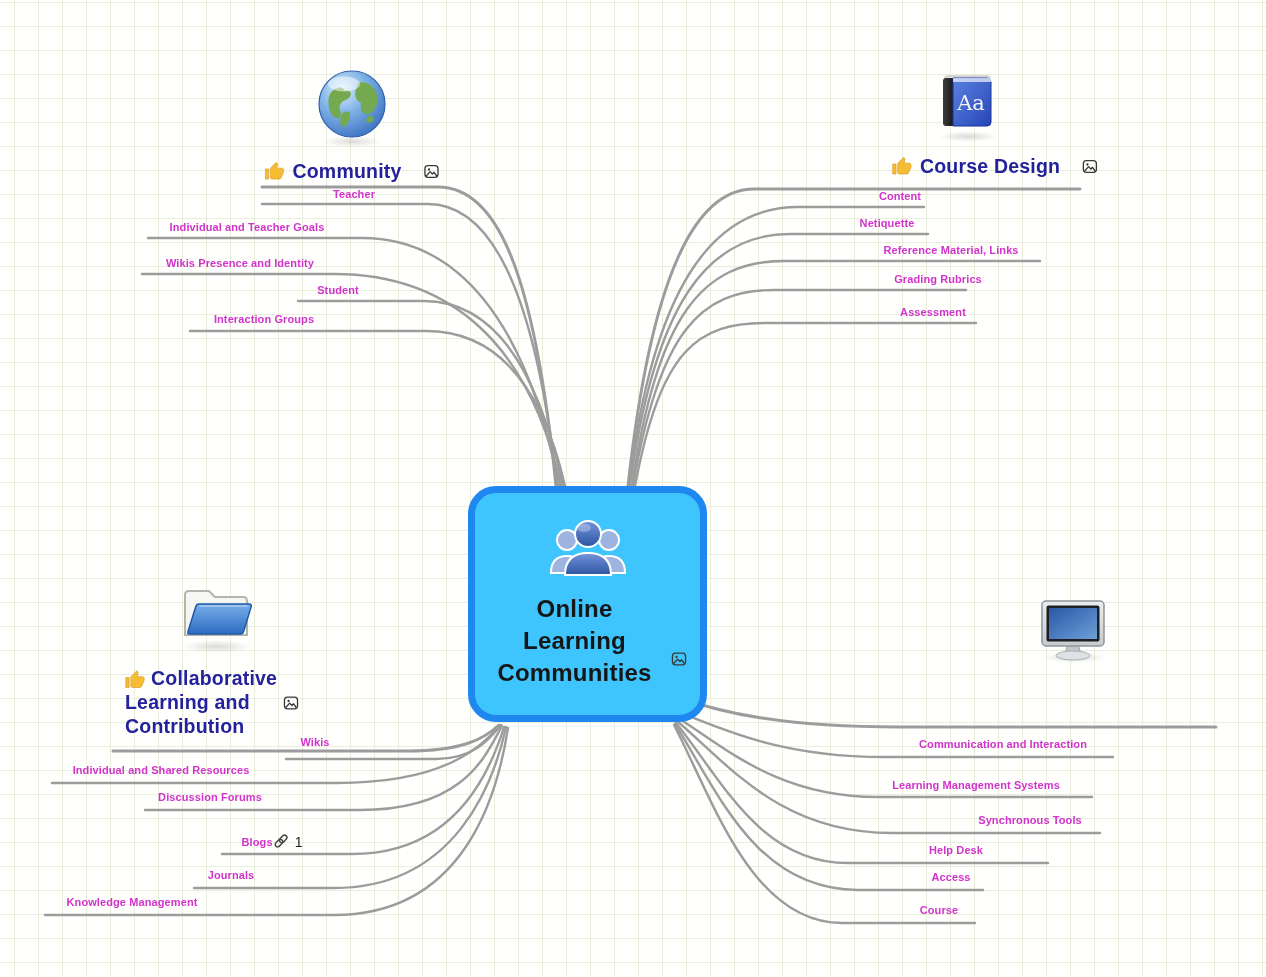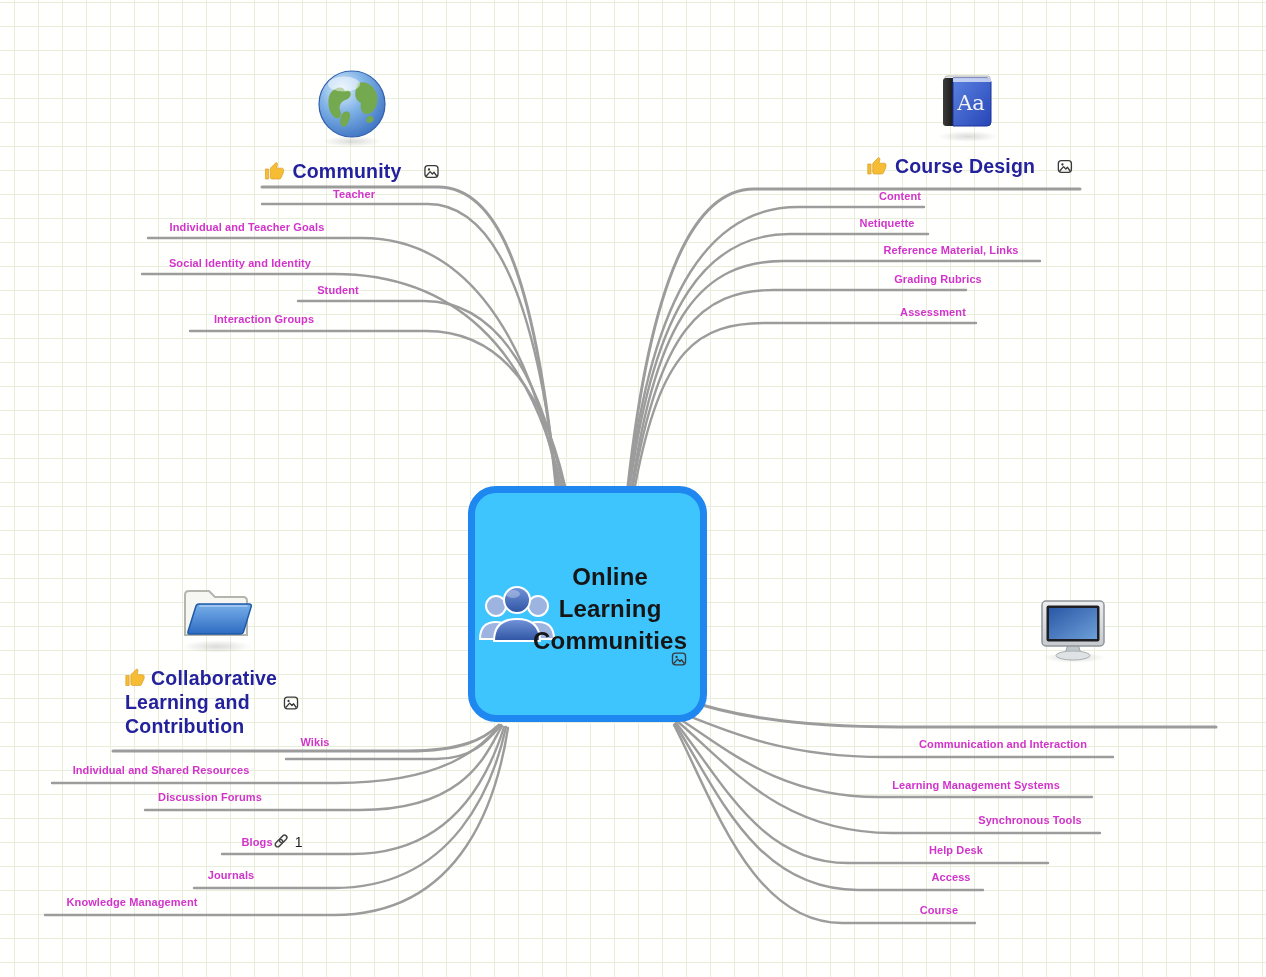--- a/index.html
+++ b/index.html
@@ -22,29 +22,29 @@
   }
   .child-row{display:flex;align-items:center;}
   .branch-title{
     display:flex;align-items:center;gap:8px;white-space:nowrap;
     font-size:19.5px;font-weight:700;color:#23219C;letter-spacing:.2px;
   }
   .branch-title .gap{width:6px;}
   .title-block{
     font-size:19.5px;font-weight:700;color:#23219C;line-height:24px;letter-spacing:.2px;
   }
-  .title-block .tline{display:flex;align-items:center;gap:6px;white-space:nowrap;}
+  .title-block .tline{display:flex;align-items:flex-end;gap:6px;white-space:nowrap;}
   .icon-shadow{
     position:absolute;z-index:2;border-radius:50%;
     background:radial-gradient(ellipse at center,rgba(90,90,80,.22) 0%,rgba(90,90,80,0) 70%);
   }
   .central-node{
     position:absolute;z-index:3;left:468px;top:486px;width:239px;height:236px;
     box-sizing:border-box;border:7px solid #1E88F0;border-radius:28px;background:#3EC5FE;
-    display:flex;flex-direction:row;align-items:center;
+    display:flex;flex-direction:column;align-items:center;
   }
   .central-title{
     margin-top:10px;margin-left:-26px;text-align:center;
     font-size:24px;font-weight:700;color:#161616;line-height:32px;letter-spacing:.2px;
   }
   .central-img-icon{position:absolute;left:196px;top:158px;}
   .link-badge{display:flex;align-items:center;gap:5px;font-size:14px;font-weight:400;color:#1d1d1d;}
 </style>
 </head>
 <body>
@@ -205,25 +205,25 @@
         <use href="#sym-thumb" width="20" height="20"></use>
       </svg>
     <span>Community</span>
     <span class="gap"></span>
     <svg width="16" height="16">
         <use href="#sym-imgicon" width="16" height="16"></use>
       </svg>
   </div>
   <div class="abs ctr child" style="left:354px;top:194px">Teacher</div>
   <div class="abs ctr child" style="left:247px;top:227px">Individual and Teacher Goals</div>
-  <div class="abs ctr child" style="left:240px;top:263px">Social Identity and Identity</div>
+  <div class="abs ctr child" style="left:240px;top:263px">Wikis Presence and Identity</div>
   <div class="abs ctr child" style="left:338px;top:290px">Student</div>
   <div class="abs ctr child" style="left:264px;top:319px">Interaction Groups</div>
 
-  <div class="abs ctr branch-title" style="left:970px;top:166px">
+  <div class="abs ctr branch-title" style="left:995px;top:166px">
     <svg width="20" height="20">
         <use href="#sym-thumb" width="20" height="20"></use>
       </svg>
     <span>Course Design</span>
     <span class="gap"></span>
     <svg width="16" height="16">
         <use href="#sym-imgicon" width="16" height="16"></use>
       </svg>
   </div>
   <div class="abs ctr child" style="left:900px;top:196px">Content</div>

